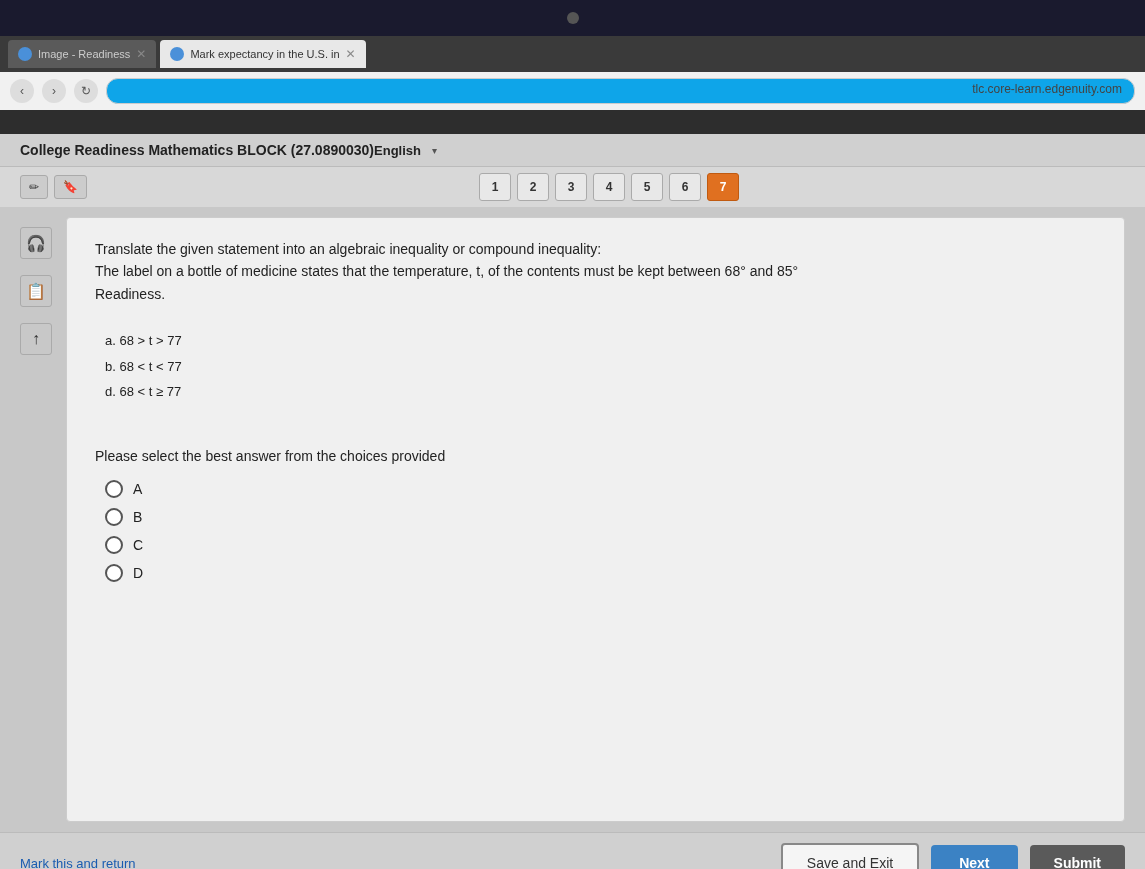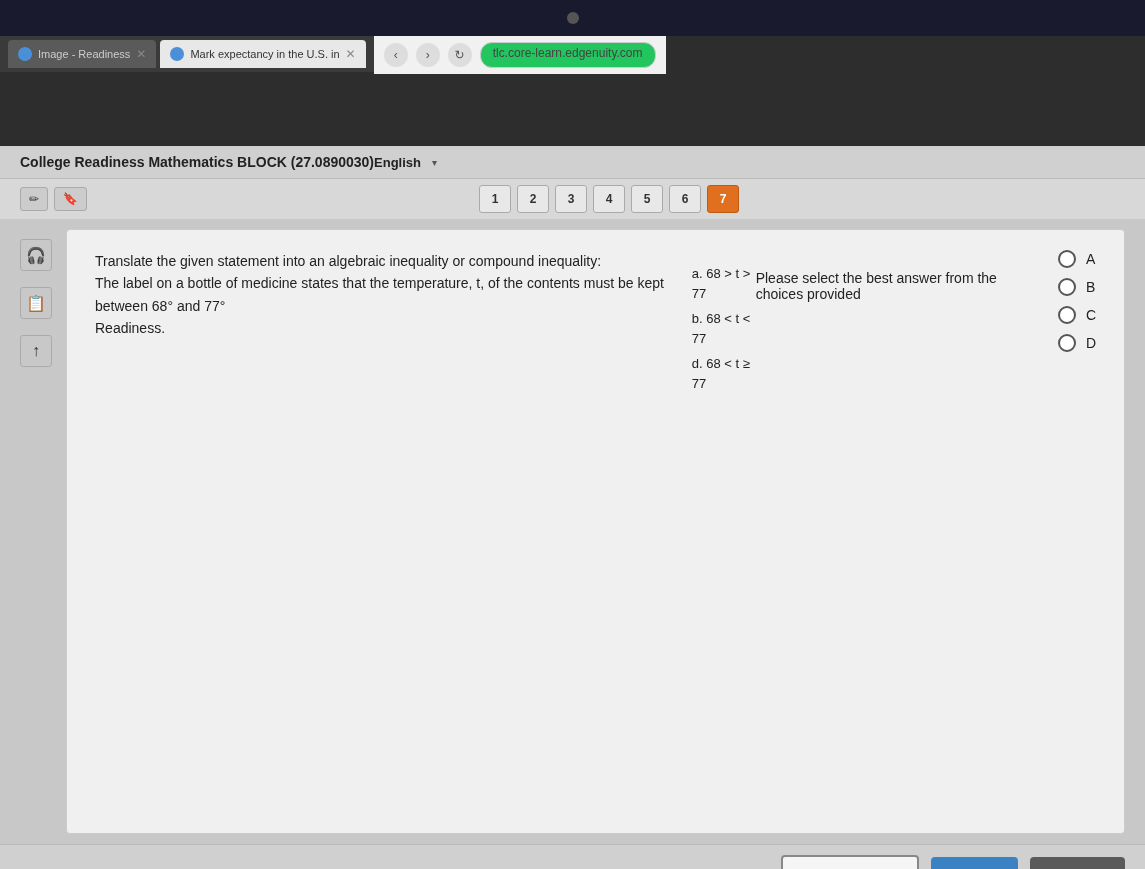--- a/index.html
+++ b/index.html
@@ -8,23 +8,23 @@
       font-family: Arial, sans-serif;
       width: 1145px;
       height: 869px;
       overflow: hidden;
       position: relative;
     }
 
     
     .browser-chrome {
       background: #2d2d2d;
-      height: 110px;
-      display: flex;
-      flex-direction: row;
+      height: 98px;
+      display: flex;
+      flex-direction: column;
     }
     .tab-bar {
       background: #3a3a3a;
       height: 36px;
       display: flex;
       align-items: center;
       padding: 0 8px;
       gap: 4px;
     }
     .tab {
@@ -70,27 +70,28 @@
       height: 24px;
       cursor: pointer;
       font-size: 12px;
       display: flex;
       align-items: center;
       justify-content: center;
       color: #555;
     }
     .address-input {
       flex: 1;
-      background: #22c55e;
+      background: #0ea5e9;
       border: 1px solid #ccc;
       border-radius: 12px;
       padding: 3px 12px;
       font-size: 12px;
       color: #444;
       height: 26px;
+      text-align: right;
     }
     .browser-top-bar {
       background: #1a1a2e;
       height: 36px;
       display: flex;
       align-items: center;
       justify-content: center;
     }
     .camera-dot {
       width: 12px;
@@ -207,21 +208,21 @@
 
     
     .question-card {
       background: #f0f0f0;
       border: 1px solid #ccc;
       border-radius: 4px;
       flex: 1;
       padding: 20px 28px;
       overflow-y: auto;
       display: flex;
-      flex-direction: row;
+      flex-direction: column;
     }
     .question-text {
       font-size: 14px;
       color: #222;
       line-height: 1.6;
       margin-bottom: 12px;
     }
     .choices-list {
       list-style: none;
       margin: 8px 0 20px 10px;
@@ -386,21 +387,21 @@
 
     <div class="sidebar-tools">
       <button class="tool-btn">🎧</button>
       <button class="tool-btn">📋</button>
       <button class="tool-btn">↑</button>
     </div>
 
     <div class="question-card">
       <div class="question-text">
         <span>Translate the given statement into an algebraic inequality or compound inequality:</span><br>
-        <span>The label on a bottle of medicine states that the temperature, t, of the contents must be kept between 68° and 77°</span><br>
+        <span>The label on a bottle of medicine states that the temperature, t, of the contents must be kept between 68° and 85°</span><br>
         <span>Readiness.</span>
       </div>
       <ul class="choices-list">
         <li>
           <span>a. </span><span>68 &gt; t &gt; 77</span>
         </li>
         <li>
           <span>b. </span><span>68 &lt; t &lt; 77</span>
         </li>
         <li>

